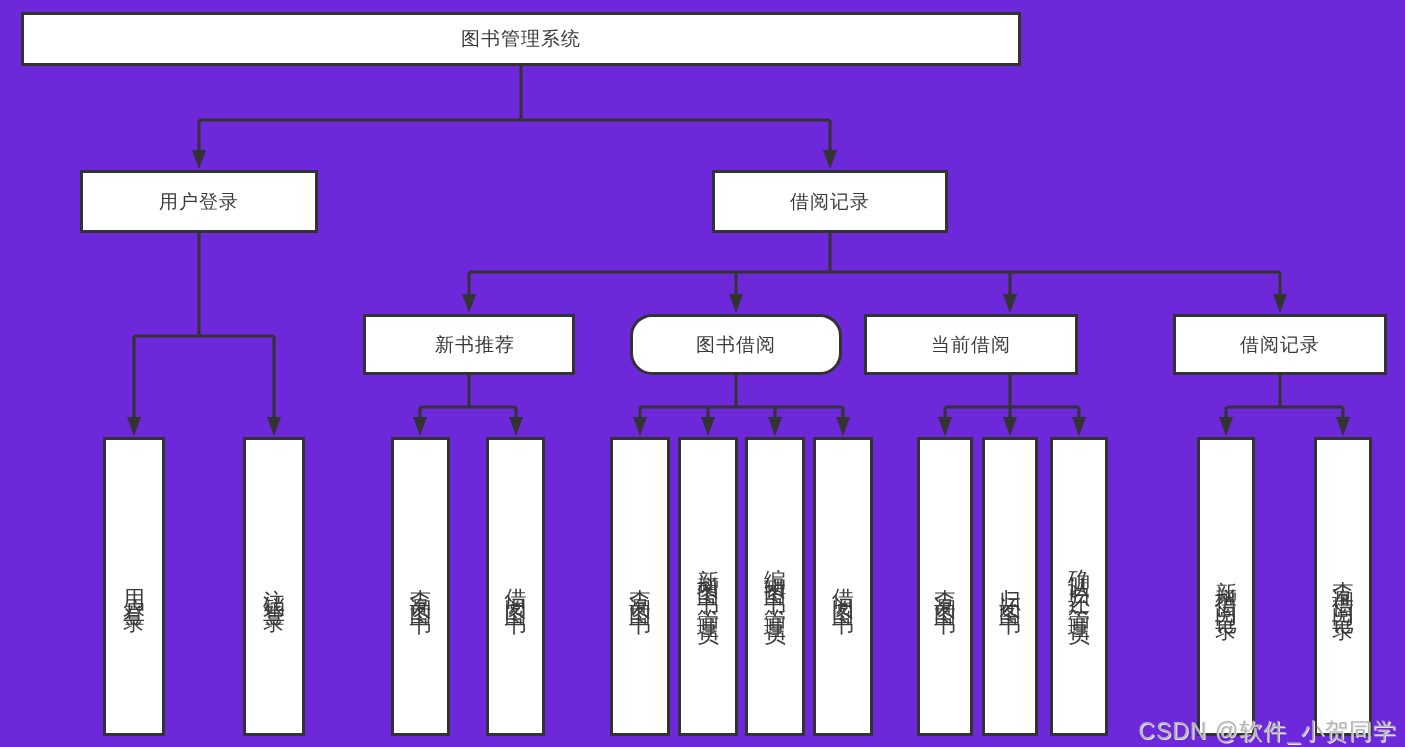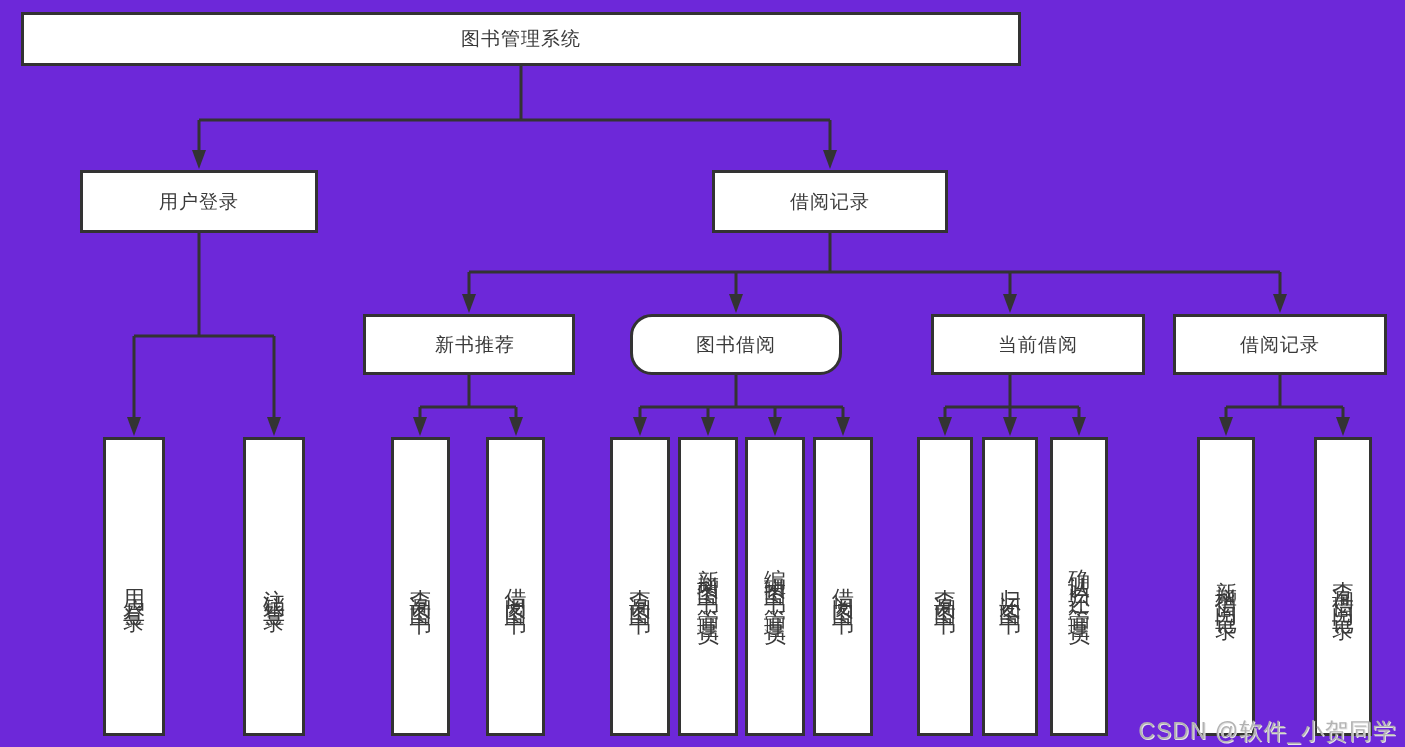--- a/index.html
+++ b/index.html
@@ -41,21 +41,21 @@
     line-height: 1;
   }
   
   .n-root            { left: 21px;  top: 12px;  width: 1000px; height: 54px; }
   
   .n-user-login      { left: 80px;  top: 170px; width: 238px; height: 63px; }
   .n-book-mgmt       { left: 712px; top: 170px; width: 236px; height: 63px; }
   
   .n-new-book-rec    { left: 363px;  top: 314px; width: 212px; height: 61px; padding-left: 12px; }
   .n-book-borrow     { left: 630px;  top: 314px; width: 212px; height: 61px; border-radius: 22px; }
-  .n-current-borrow  { left: 931px;  top: 314px; width: 214px; height: 61px; justify-content: center; }
+  .n-current-borrow  { left: 864px;  top: 314px; width: 214px; height: 61px; justify-content: center; }
   .n-borrow-records  { left: 1173px; top: 314px; width: 214px; height: 61px; }
   
   .leaf { top: 437px; height: 299px; }
   .n-leaf-user-login     { left: 103px;  width: 62px; }
   .n-leaf-logout         { left: 243px;  width: 62px; }
   .n-leaf-query-book-1   { left: 391px;  width: 59px; }
   .n-leaf-borrow-book-1  { left: 486px;  width: 59px; }
   .n-leaf-query-book-2   { left: 610px;  width: 60px; }
   .n-leaf-add-book       { left: 678px;  width: 60px; }
   .n-leaf-edit-book      { left: 745px;  width: 60px; }

